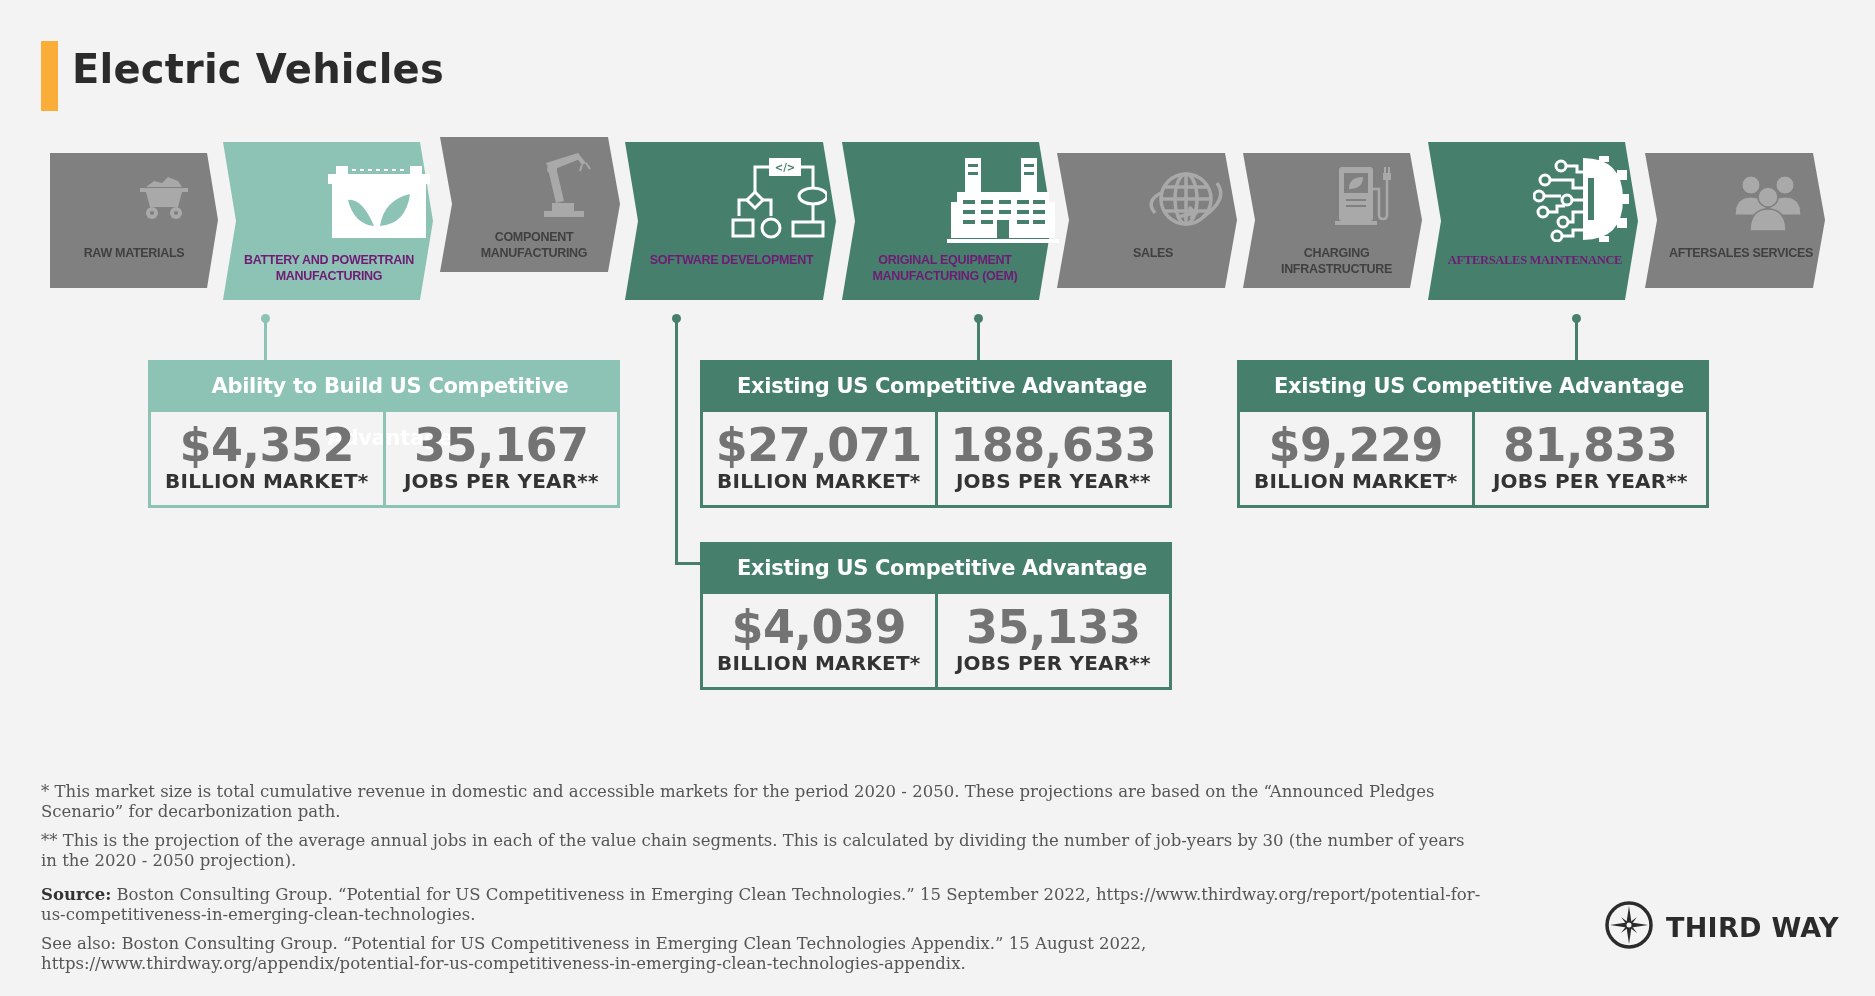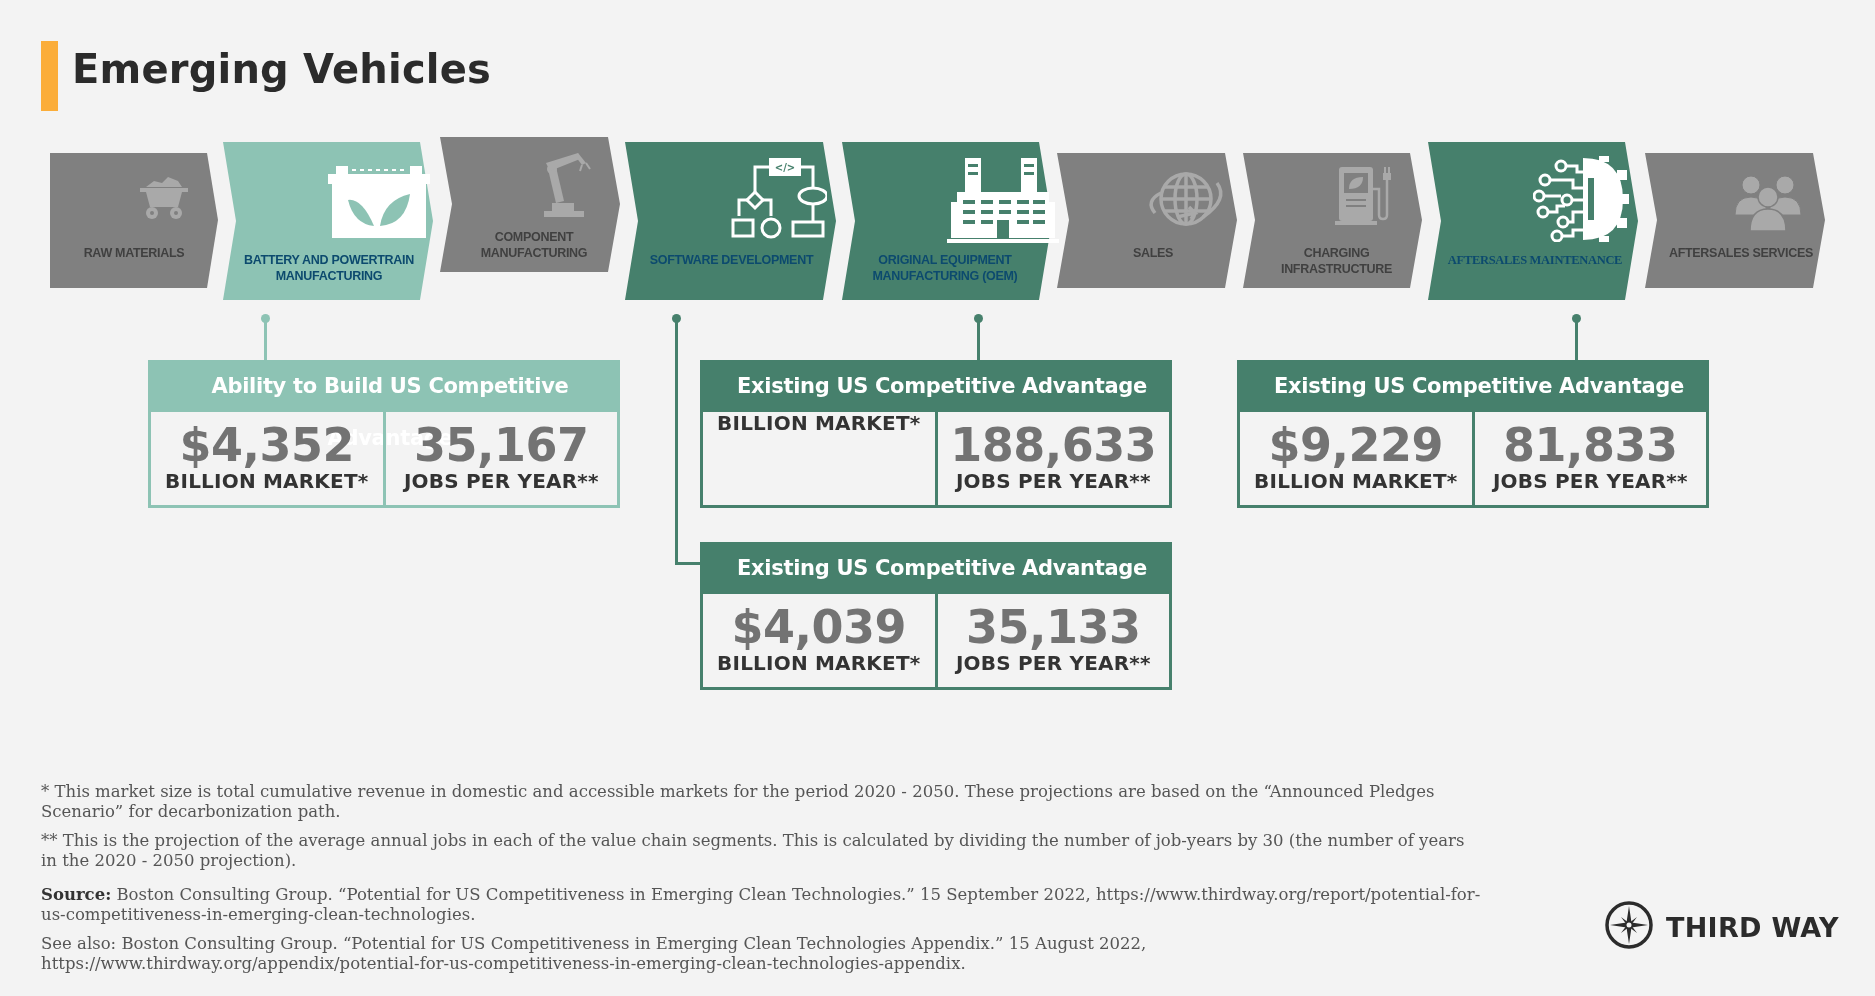--- a/index.html
+++ b/index.html
@@ -7,21 +7,21 @@
   body { position: relative; font-family: "Liberation Sans", "DejaVu Sans", sans-serif; color: #2B2B2B; }
 
   .title-bar { position: absolute; left: 41px; top: 41px; width: 17px; height: 70px; background: #FBAD39; }
   .title { position: absolute; left: 72px; top: 46px; font-size: 40px; font-weight: 700; color: #2B2B2B; letter-spacing: 0.2px; font-family: "DejaVu Sans", sans-serif; }
 
   .chev { position: absolute; }
   .chev svg { position: absolute; left: 0; top: 0; }
   .chev .icon { position: absolute; left: 50%; transform: translateX(-50%); }
   .chev .label { position: absolute; left: 0; right: 0; text-align: center; font-family: "Liberation Sans", sans-serif; font-weight: 700; font-size: 12.5px; line-height: 16px; letter-spacing: -0.3px; text-transform: uppercase; }
   .chev.gray .label { color: #404040; }
-  .chev.hl .label { color: #0c4a6e; }
+  .chev.hl .label { color: #701a75; }
 
   .connector { position: absolute; background: #46806C; }
   .connector.light { background: #8DC3B4; }
   .dot { position: absolute; width: 9px; height: 9px; border-radius: 50%; background: #46806C; }
   .dot.light { background: #8DC3B4; }
 
   .stat-box { position: absolute; width: 472px; height: 148px; border: 3px solid #46806C; background: #F3F3F3; }
   .stat-box.light { border-color: #8DC3B4; }
   .stat-head { position: absolute; left: -3px; right: -3px; top: -3px; height: 52px; background: #46806C; color: #fff; text-align: center; font-family: "DejaVu Sans", sans-serif; font-weight: 700; font-size: 21px; line-height: 52px; letter-spacing: -0.3px; padding-left: 12px; }
   .stat-box.light .stat-head { background: #8DC3B4; }
@@ -37,21 +37,21 @@
   .notes p.gap { margin-top: 14px; }
   .notes b { color: #333; }
 
   .logo { position: absolute; left: 1604px; top: 902px; height: 50px; display: flex; align-items: center; }
   .logo-text { font-family: "DejaVu Sans", sans-serif; font-weight: 700; font-size: 27px; letter-spacing: 0.3px; color: #2B2B2B; margin-left: 12px; }
 </style>
 </head>
 <body>
 
 <div class="title-bar"></div>
-<div class="title">Emerging Vehicles</div>
+<div class="title">Electric Vehicles</div>
 
 <div class="chev gray" style="left:50px;top:153px;width:168px;height:135px;">
   <svg width="168" height="135">
       <polygon points="0,0 157,0 168,67 157,135 0,135" fill="#808080"></polygon>
     </svg>
   <div class="icon" style="top:20px;">
     <svg width="60" height="50" viewBox="0 0 60 50">
         <path d="M12 14 L20 8 L28 10 L34 4 L44 8 L48 14 Z" fill="#A9A9A9"></path>
         <path d="M6 15 L54 15 L54 19 L48 19 L44 34 L16 34 L12 19 L6 19 Z" fill="#A9A9A9"></path>
         <circle cx="18" cy="40" r="6" fill="#A9A9A9"></circle>
@@ -282,20 +282,21 @@
       <span class="stat-value">35,167</span>
       <span class="stat-unit">JOBS PER YEAR**</span>
     </div>
   </div>
 </div>
 
 <div class="stat-box" style="left:700px;top:360px;">
   <div class="stat-head">Existing US Competitive Advantage</div>
   <div class="stat-cells">
     <div class="stat-cell">
+      <span class="stat-value">$27,071</span>
       <span class="stat-unit">BILLION MARKET*</span>
     </div>
     <div class="stat-cell">
       <span class="stat-value">188,633</span>
       <span class="stat-unit">JOBS PER YEAR**</span>
     </div>
   </div>
 </div>
 
 <div class="stat-box" style="left:700px;top:542px;">

